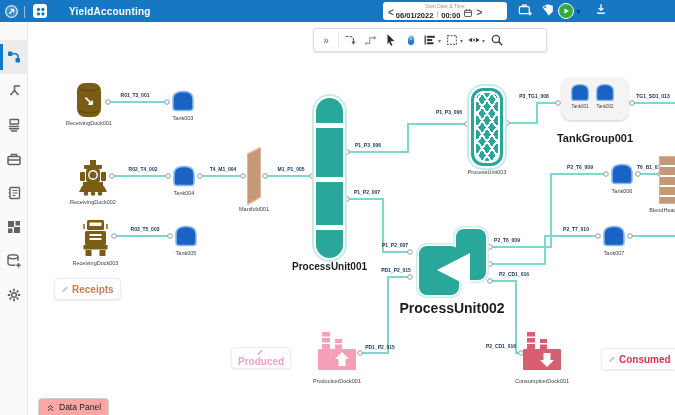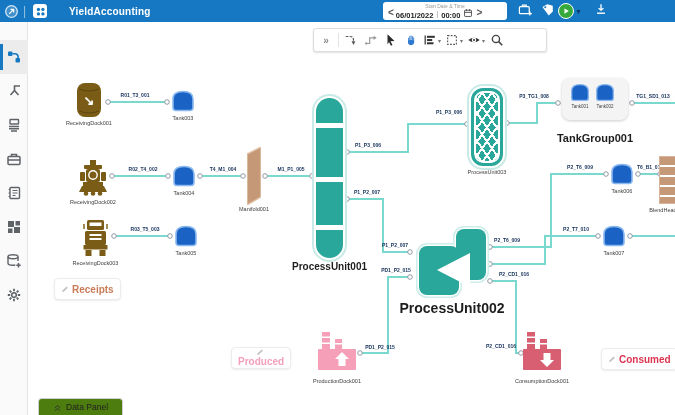--- a/index.html
+++ b/index.html
@@ -68,22 +68,22 @@
   .blendheader{width:22px;height:48px;border:1px solid #d8b397;box-sizing:border-box;
                background:repeating-linear-gradient(180deg,#c59877 0 8px,#fff 8px 10px);}
 
   
   .badge{position:absolute;z-index:6;background:#fff;border:1px solid #ececec;border-radius:4px;
          box-shadow:0 1px 2px rgba(0,0,0,.08);height:20px;display:flex;align-items:center;padding:0 6px;cursor:pointer;}
   .badge svg{width:8px;height:8px;margin-right:3px;flex:0 0 auto;}
   .badge span{font-size:10px;font-weight:bold;white-space:nowrap;}
 
   
-  .datapanel{position:absolute;left:38px;bottom:0;height:16px;background:#4d7c0f;border:1px solid #d0d0d0;border-bottom:none;
-             border-radius:4px 4px 0 0;display:flex;align-items:center;padding:0 14px;z-index:25;cursor:pointer;}
+  .datapanel{position:absolute;left:38px;bottom:0;height:16px;background:#fca5a5;border:1px solid #d0d0d0;border-bottom:none;
+             border-radius:4px 4px 0 0;display:flex;align-items:center;padding:0 7px;z-index:25;cursor:pointer;}
   .datapanel svg{width:9px;height:9px;margin-right:4px;}
   .datapanel span{font-size:8.5px;color:#222;font-weight:500;}
 </style>
 </head>
 <body>
 
 <div id="app">
 
   <div class="hdr">
     <div class="hdr-abs" style="left:4px;">

